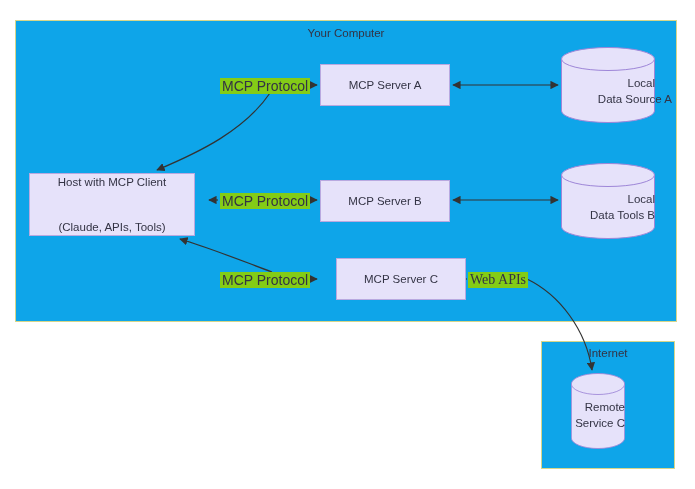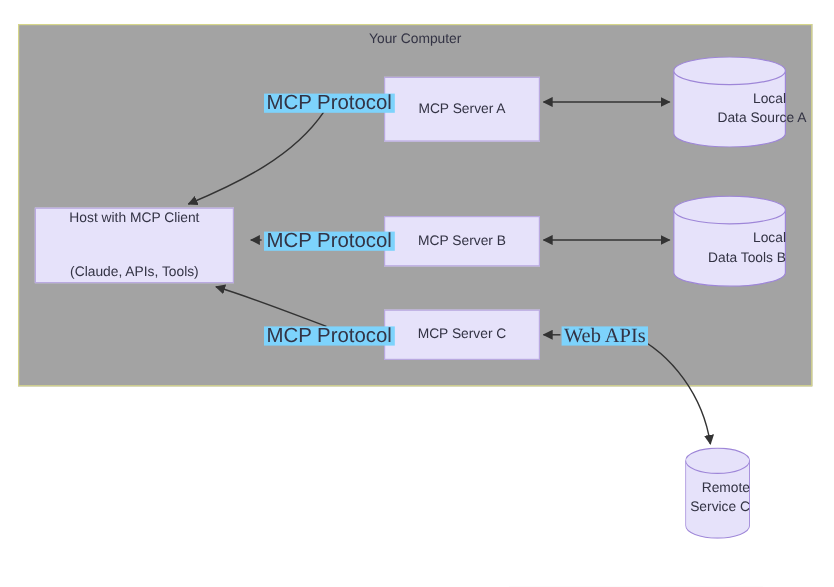--- a/index.html
+++ b/index.html
@@ -22,21 +22,21 @@
   }
   .svg-layer {
     position: absolute;
     left: 0; top: 0;
     width: 695px;
     height: 489px;
   }
   
   .container-box {
     position: absolute;
-    background: #a3a3a3;
+    background: #0ea5e9;
     border: 1px solid #d6d68a;
     box-sizing: border-box;
   }
   #container-your-computer {
     left: 15px; top: 20px;
     width: 662px; height: 302px;
   }
   #container-internet {
     left: 541px; top: 341px;
     width: 134px; height: 128px;
@@ -61,23 +61,23 @@
     display: flex;
     flex-direction: column;
     align-items: center;
     justify-content: center;
     font-size: 11.5px;
     color: #333344;
     line-height: 16px;
     text-align: center;
   }
   #node-host        { left: 29px;  top: 173px; width: 166px; height: 63px; justify-content: space-between; }
-  #node-mcp-server-a{ left: 320px; top: 64px;  width: 130px; height: 54px; }
+  #node-mcp-server-a{ left: 320px; top: 64px;  width: 130px; height: 42px; }
   #node-mcp-server-b{ left: 320px; top: 180px; width: 130px; height: 42px; }
-  #node-mcp-server-c{ left: 320px; top: 258px; width: 130px; height: 42px; }
+  #node-mcp-server-c{ left: 336px; top: 258px; width: 130px; height: 42px; }
 
   
   .cylinder {
     position: absolute;
   }
   .cylinder .cyl-svg {
     position: absolute;
     left: 0; top: 0;
     width: 100%; height: 100%;
   }
@@ -94,41 +94,44 @@
   #cyl-local-a { left: 561px; top: 47px;  width: 94px; height: 76px; }
   #cyl-local-a .cyl-text { top: 28px; }
   #cyl-local-b { left: 561px; top: 163px; width: 94px; height: 76px; }
   #cyl-local-b .cyl-text { top: 28px; }
   #cyl-remote-c { left: 571px; top: 373px; width: 54px; height: 76px; }
   #cyl-remote-c .cyl-text { top: 26px; }
 
   
   .edge-label {
     position: absolute;
-    background: #7dd3fc;
-    font-size: 17px;
+    background: #84cc16;
+    font-size: 14px;
     color: #333344;
     padding: 1px 2px;
     white-space: nowrap;
     line-height: 14px;
   }
   #label-mcp-protocol-a { left: 220px; top: 78px; }
   #label-mcp-protocol-b { left: 220px; top: 193px; }
   #label-mcp-protocol-c { left: 220px; top: 272px; }
   #label-web-apis       { left: 468px; top: 272px; font-family: Liberation Serif, serif; }
 </style>
 </head>
 <body>
 
 <div id="diagram-root">
 
   <div class="container-box" id="container-your-computer">
     <div class="container-label">Your Computer</div>
   </div>
 
+  <div class="container-box" id="container-internet">
+    <div class="container-label">Internet</div>
+  </div>
 
   <svg class="svg-layer" viewBox="0 0 695 489" xmlns="http://www.w3.org/2000/svg">
     <defs>
       <marker id="arrow-end" viewBox="0 0 10 10" refX="9" refY="5" markerWidth="7" markerHeight="7" orient="auto-start-reverse">
         <path d="M 0 0 L 10 5 L 0 10 z" fill="#333333"></path>
       </marker>
       <marker id="arrow-start" viewBox="0 0 10 10" refX="9" refY="5" markerWidth="7" markerHeight="7" orient="auto-start-reverse">
         <path d="M 0 0 L 10 5 L 0 10 z" fill="#333333"></path>
       </marker>
     </defs>

